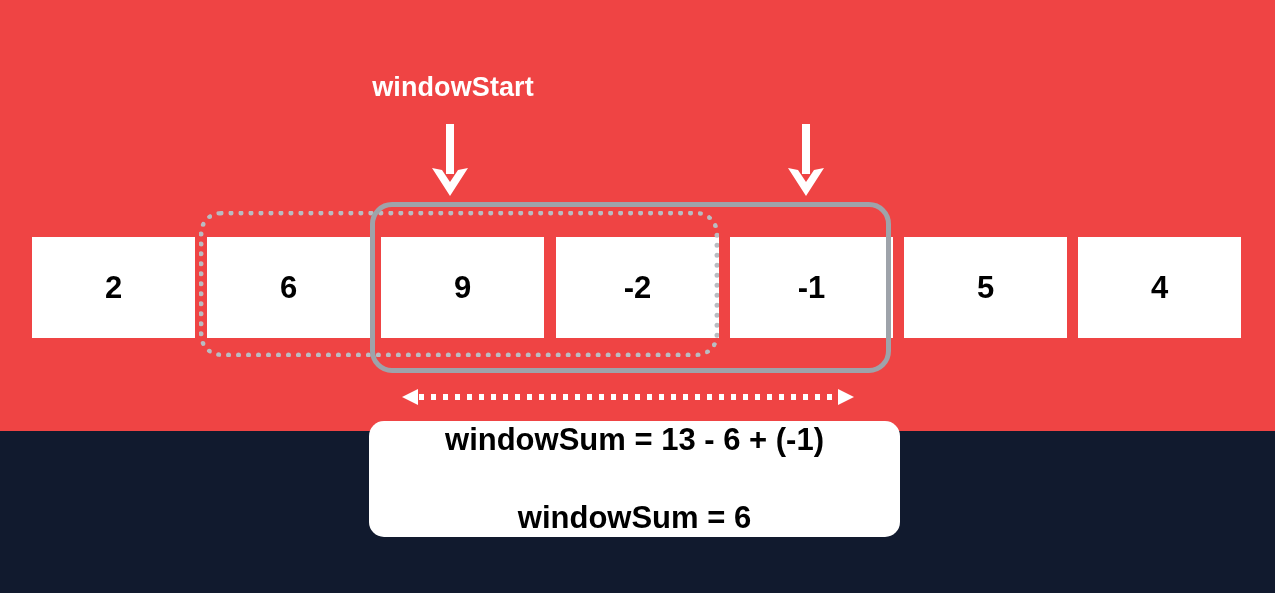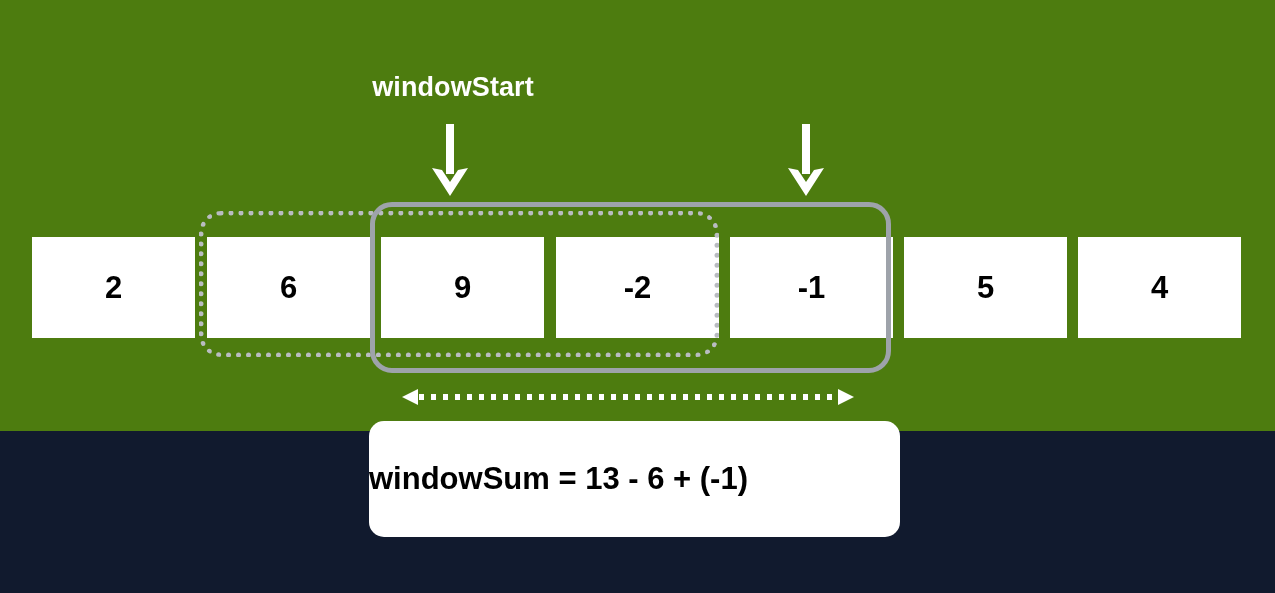--- a/index.html
+++ b/index.html
@@ -10,21 +10,21 @@
     width: 1275px;
     height: 593px;
     background: #111a2e;
     font-family: "Liberation Sans", sans-serif;
     overflow: hidden;
   }
   #stage {
     position: relative;
     width: 1275px;
     height: 431px;
-    background: #4d7c0f;
+    background: #ef4444;
   }
 
   
   .ptr-label {
     position: absolute;
     color: #ffffff;
     font-size: 27px;
     font-weight: bold;
     white-space: nowrap;
     letter-spacing: 0.1px;
@@ -74,21 +74,21 @@
   .span-arrow {
     position: absolute;
   }
 
   
   .formula-card {
     position: absolute;
     background: #ffffff;
     border-radius: 15px;
     display: flex;
-    flex-direction: row;
+    flex-direction: column;
     align-items: center;
     justify-content: space-between;
     box-sizing: border-box;
   }
   .formula-line {
     color: #000000;
     font-size: 31px;
     font-weight: bold;
     line-height: 1.22;
     white-space: nowrap;
@@ -151,15 +151,16 @@
   <div class="span-arrow" style="left:400px; top:385px; width:456px; height:24px;">
     <svg width="456" height="24" viewBox="0 0 456 24" aria-hidden="true">
       <path d="M 2 12 L 18 4 L 18 20 Z" fill="#ffffff"></path>
       <path d="M 454 12 L 438 4 L 438 20 Z" fill="#ffffff"></path>
       <line x1="19" y1="12" x2="437" y2="12" stroke="#ffffff" stroke-width="6" stroke-dasharray="5 7" stroke-linecap="butt"></line>
     </svg>
   </div>
 
   <div class="formula-card" style="left:369px; top:421px; width:531px; height:116px;">
     <div class="formula-line">windowSum = 13 - 6 + (-1)</div>
+    <div class="formula-line">windowSum = 6</div>
   </div>
 
 </div>
 
 </body></html>

